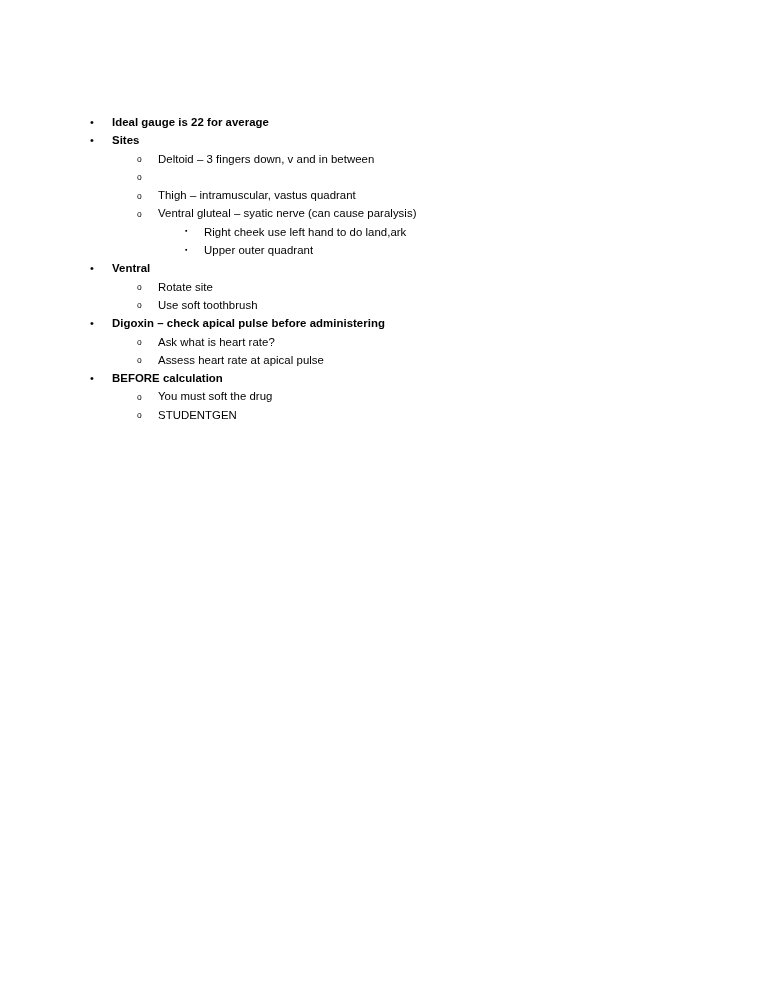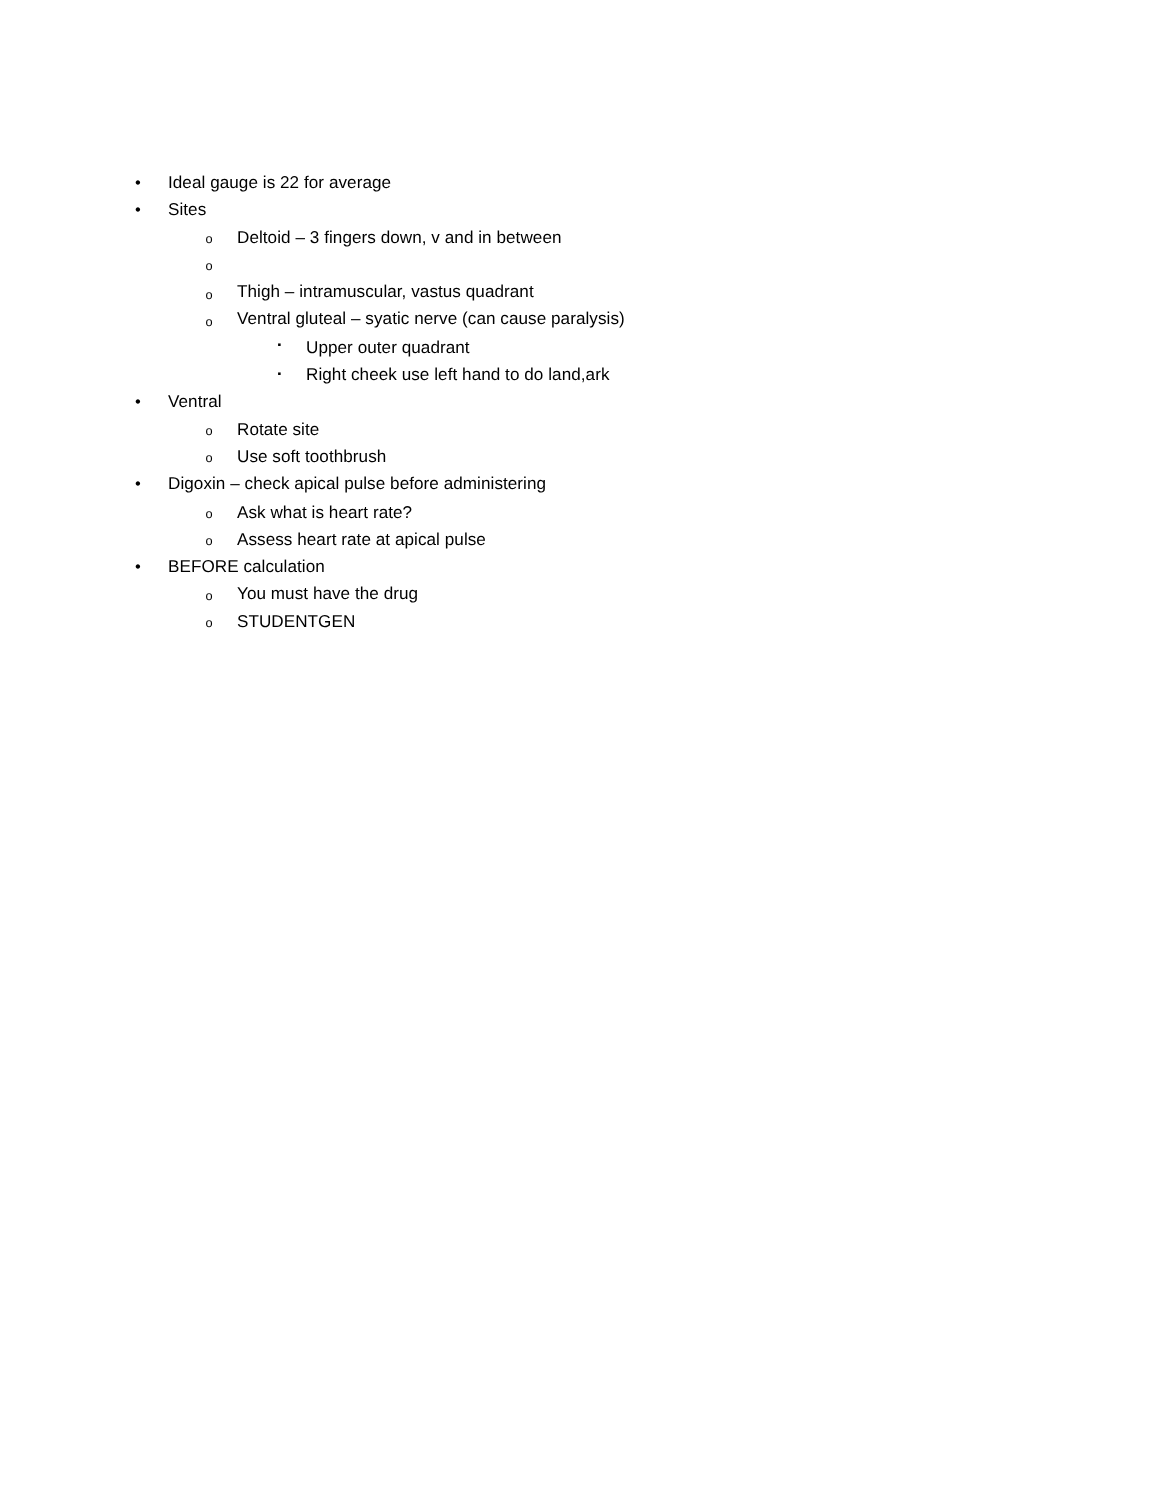--- a/index.html
+++ b/index.html
@@ -50,21 +50,21 @@
     top: 0;
     line-height: 18.3px;
     letter-spacing: 0.04px;
   }
 
   
   .lvl1 > .marker {
     left: 90px;
     font-size: 11px;
   }
-  .lvl1 > .label { left: 112px; }
+  .lvl1 > .label { left: 112px; font-weight: bold; }
 
   
   .lvl2 > .marker {
     left: 137px;
     font-size: 8.5px;
     top: 0.5px;
   }
   .lvl2 > .label { left: 158px; }
 
   
@@ -98,25 +98,25 @@
       <div class="line lvl2">
         <span class="marker">o</span>
         <span class="label">Thigh – intramuscular, vastus quadrant</span>
       </div>
       <div class="line lvl2">
         <span class="marker">o</span>
         <span class="label">Ventral gluteal – syatic nerve (can cause paralysis)</span>
       </div>
       <div class="line lvl3">
         <span class="marker">▪</span>
-        <span class="label">Upper outer quadrant</span>
+        <span class="label">Right cheek use left hand to do land,ark</span>
       </div>
       <div class="line lvl3">
         <span class="marker">▪</span>
-        <span class="label">Right cheek use left hand to do land,ark</span>
+        <span class="label">Upper outer quadrant</span>
       </div>
       <div class="line lvl1">
         <span class="marker">•</span>
         <span class="label">Ventral</span>
       </div>
       <div class="line lvl2">
         <span class="marker">o</span>
         <span class="label">Rotate site</span>
       </div>
       <div class="line lvl2">
@@ -134,20 +134,20 @@
       <div class="line lvl2">
         <span class="marker">o</span>
         <span class="label">Assess heart rate at apical pulse</span>
       </div>
       <div class="line lvl1">
         <span class="marker">•</span>
         <span class="label">BEFORE calculation</span>
       </div>
       <div class="line lvl2">
         <span class="marker">o</span>
-        <span class="label">You must have the drug</span>
+        <span class="label">You must soft the drug</span>
       </div>
       <div class="line lvl2">
         <span class="marker">o</span>
         <span class="label">STUDENTGEN</span>
       </div>
     </div>
 </div>
 
 </body></html>

